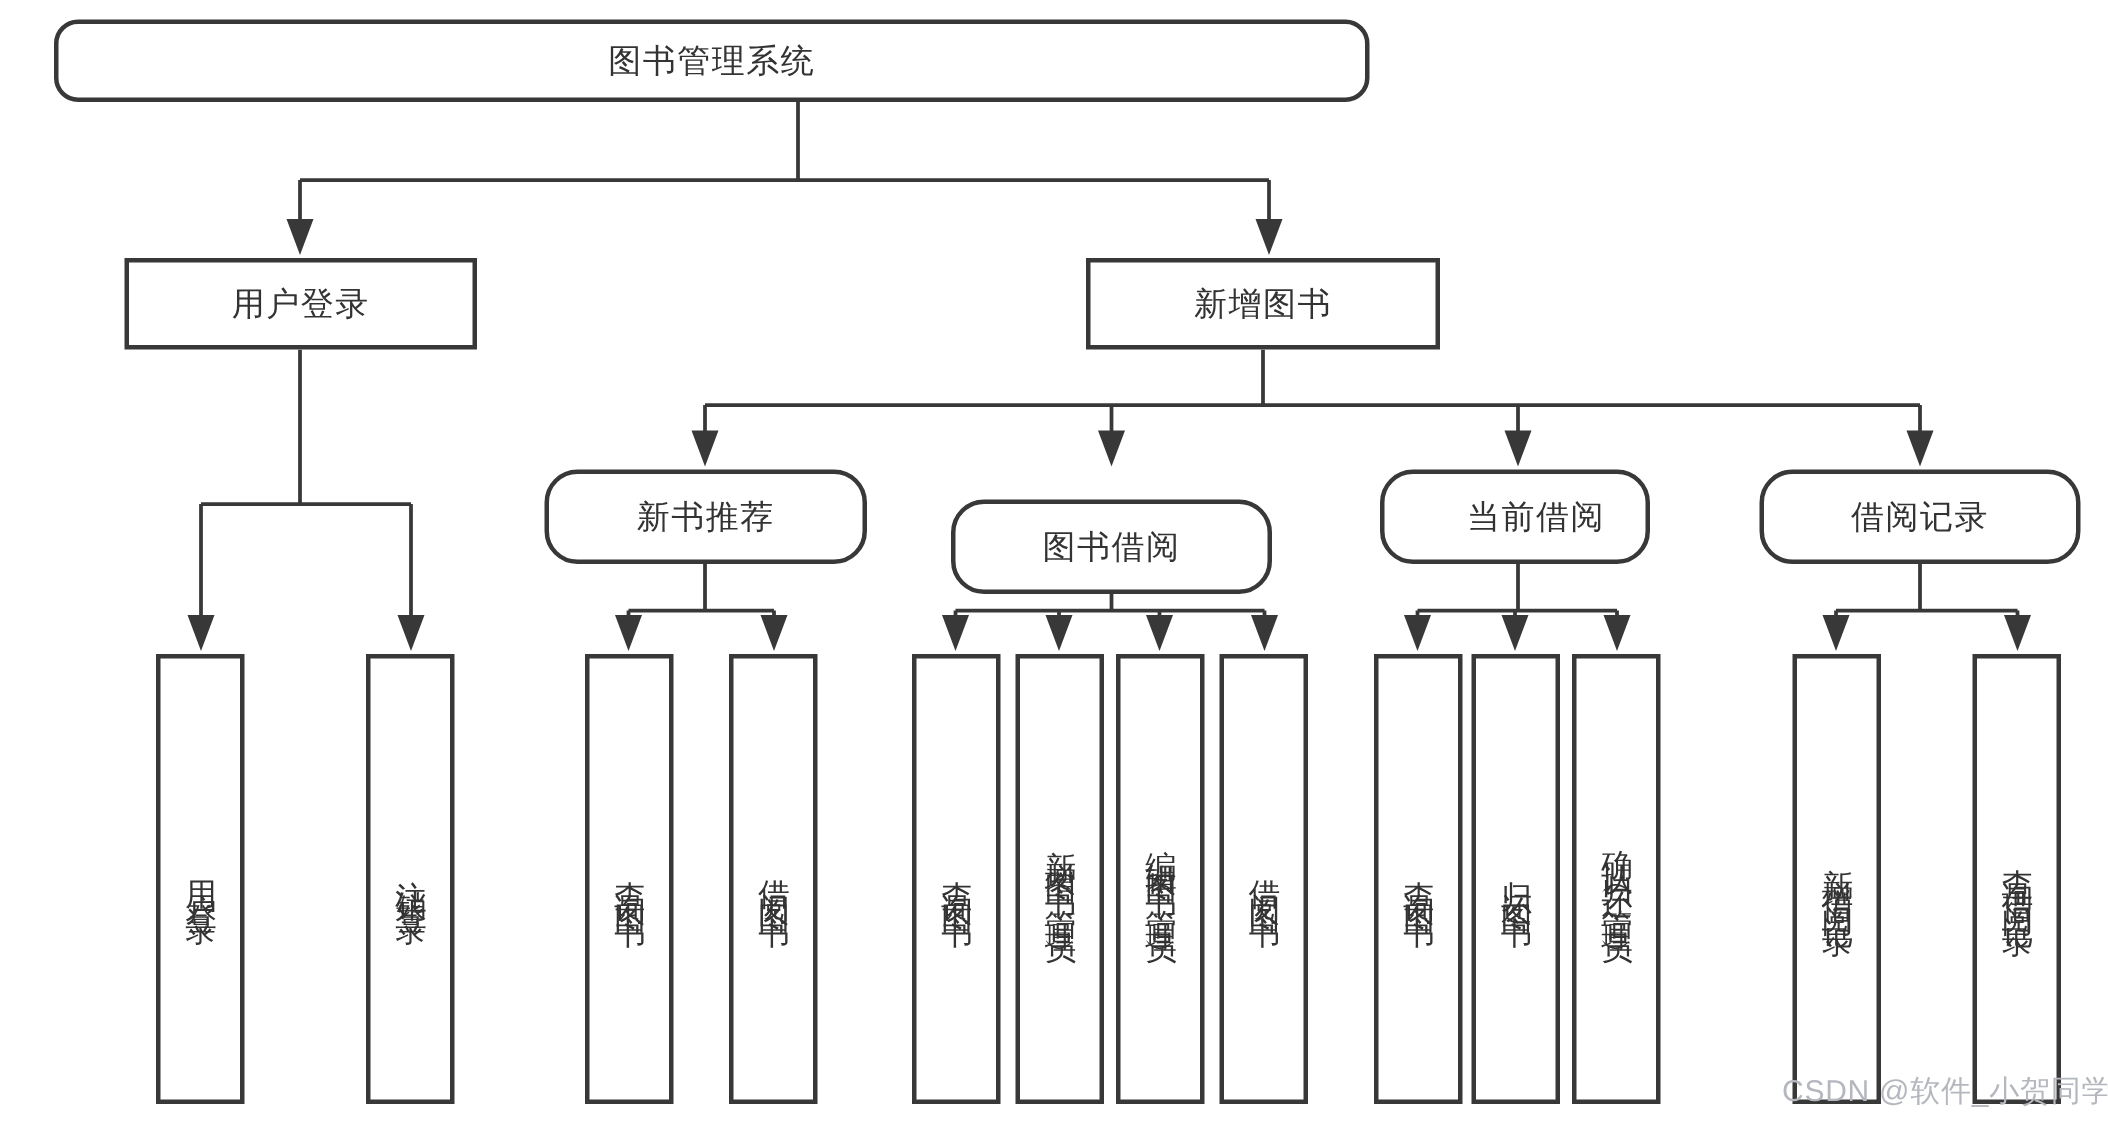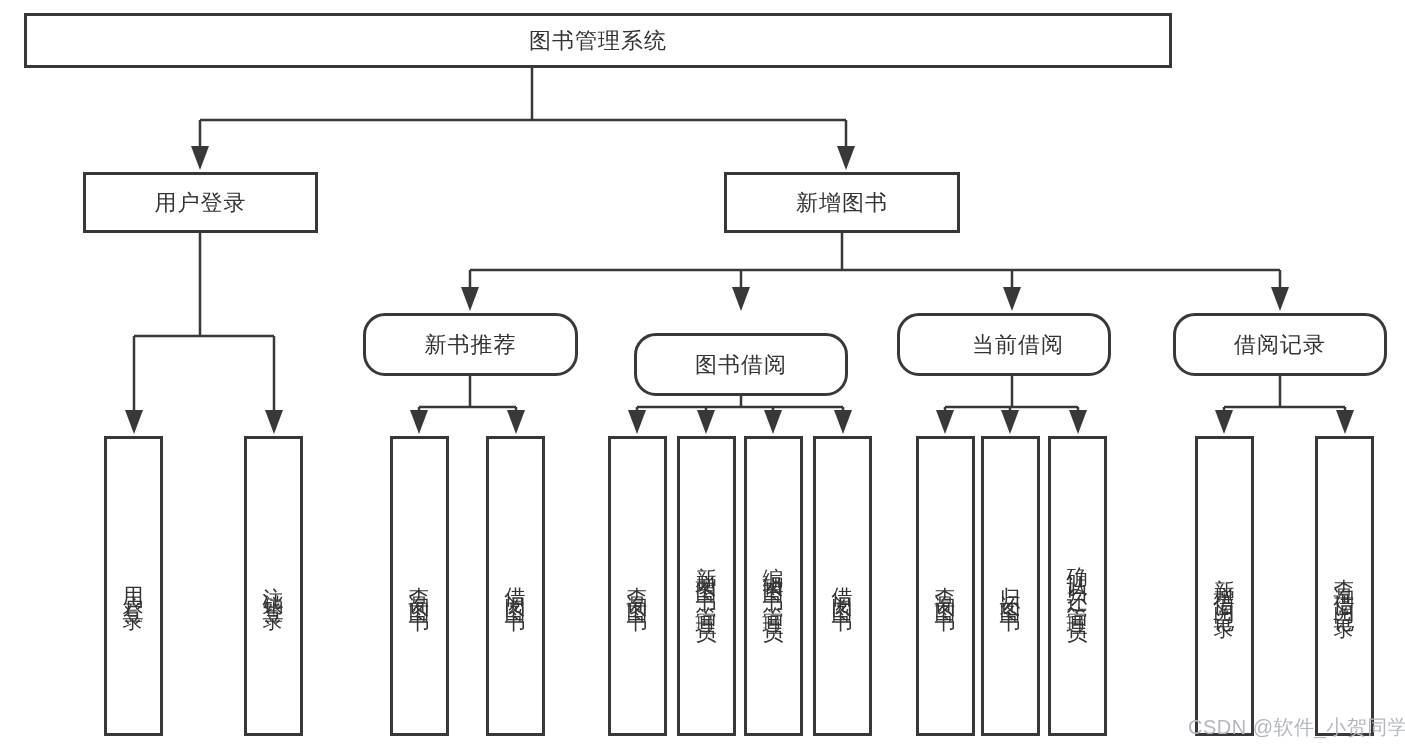--- a/index.html
+++ b/index.html
@@ -6,27 +6,27 @@
   .stage{
     position:relative;width:1405px;height:747px;background:#ffffff;overflow:hidden;
     font-family:"Liberation Sans","DejaVu Sans",sans-serif;color:#333333;
   }
   .connectors{position:absolute;left:0;top:0;z-index:0;}
   .node{
     position:absolute;box-sizing:border-box;border:3px solid #383838;background:#ffffff;
     display:flex;align-items:center;justify-content:center;z-index:1;
     font-size:22px;letter-spacing:1px;color:#333333;
   }
-  .root{left:24px;top:13px;width:1148px;height:55px;}
+  .root{left:36px;top:13px;width:877px;height:55px;border-radius:16px;}
   .lvl2-user{left:83px;top:172px;width:235px;height:61px;}
   .lvl2-mgmt{left:724px;top:172px;width:236px;height:61px;}
   .lvl3{top:313px;height:63px;border-radius:22px;}
   .l3-rec{left:363px;width:215px;}
   .l3-borrow{left:634px;width:214px;margin-top:20px;}
-  .l3-current{left:897px;width:214px;padding-left:28px;}
+  .l3-current{left:920px;width:180px;padding-left:28px;}
   .l3-records{left:1173px;width:214px;}
   .leaf{top:436px;width:59px;height:300px;font-size:21px;letter-spacing:0;}
   .leaf .vtext{
     writing-mode:vertical-rl;text-orientation:mixed;
     letter-spacing:8px;line-height:1;white-space:nowrap;
   }
   .leaf-a1{left:104px;} .leaf-a2{left:244px;}
   .leaf-b1{left:390px;} .leaf-b2{left:486px;}
   .leaf-c1{left:608px;} .leaf-c2{left:677px;} .leaf-c3{left:744px;} .leaf-c4{left:813px;}
   .leaf-d1{left:916px;} .leaf-d2{left:981px;} .leaf-d3{left:1048px;}

